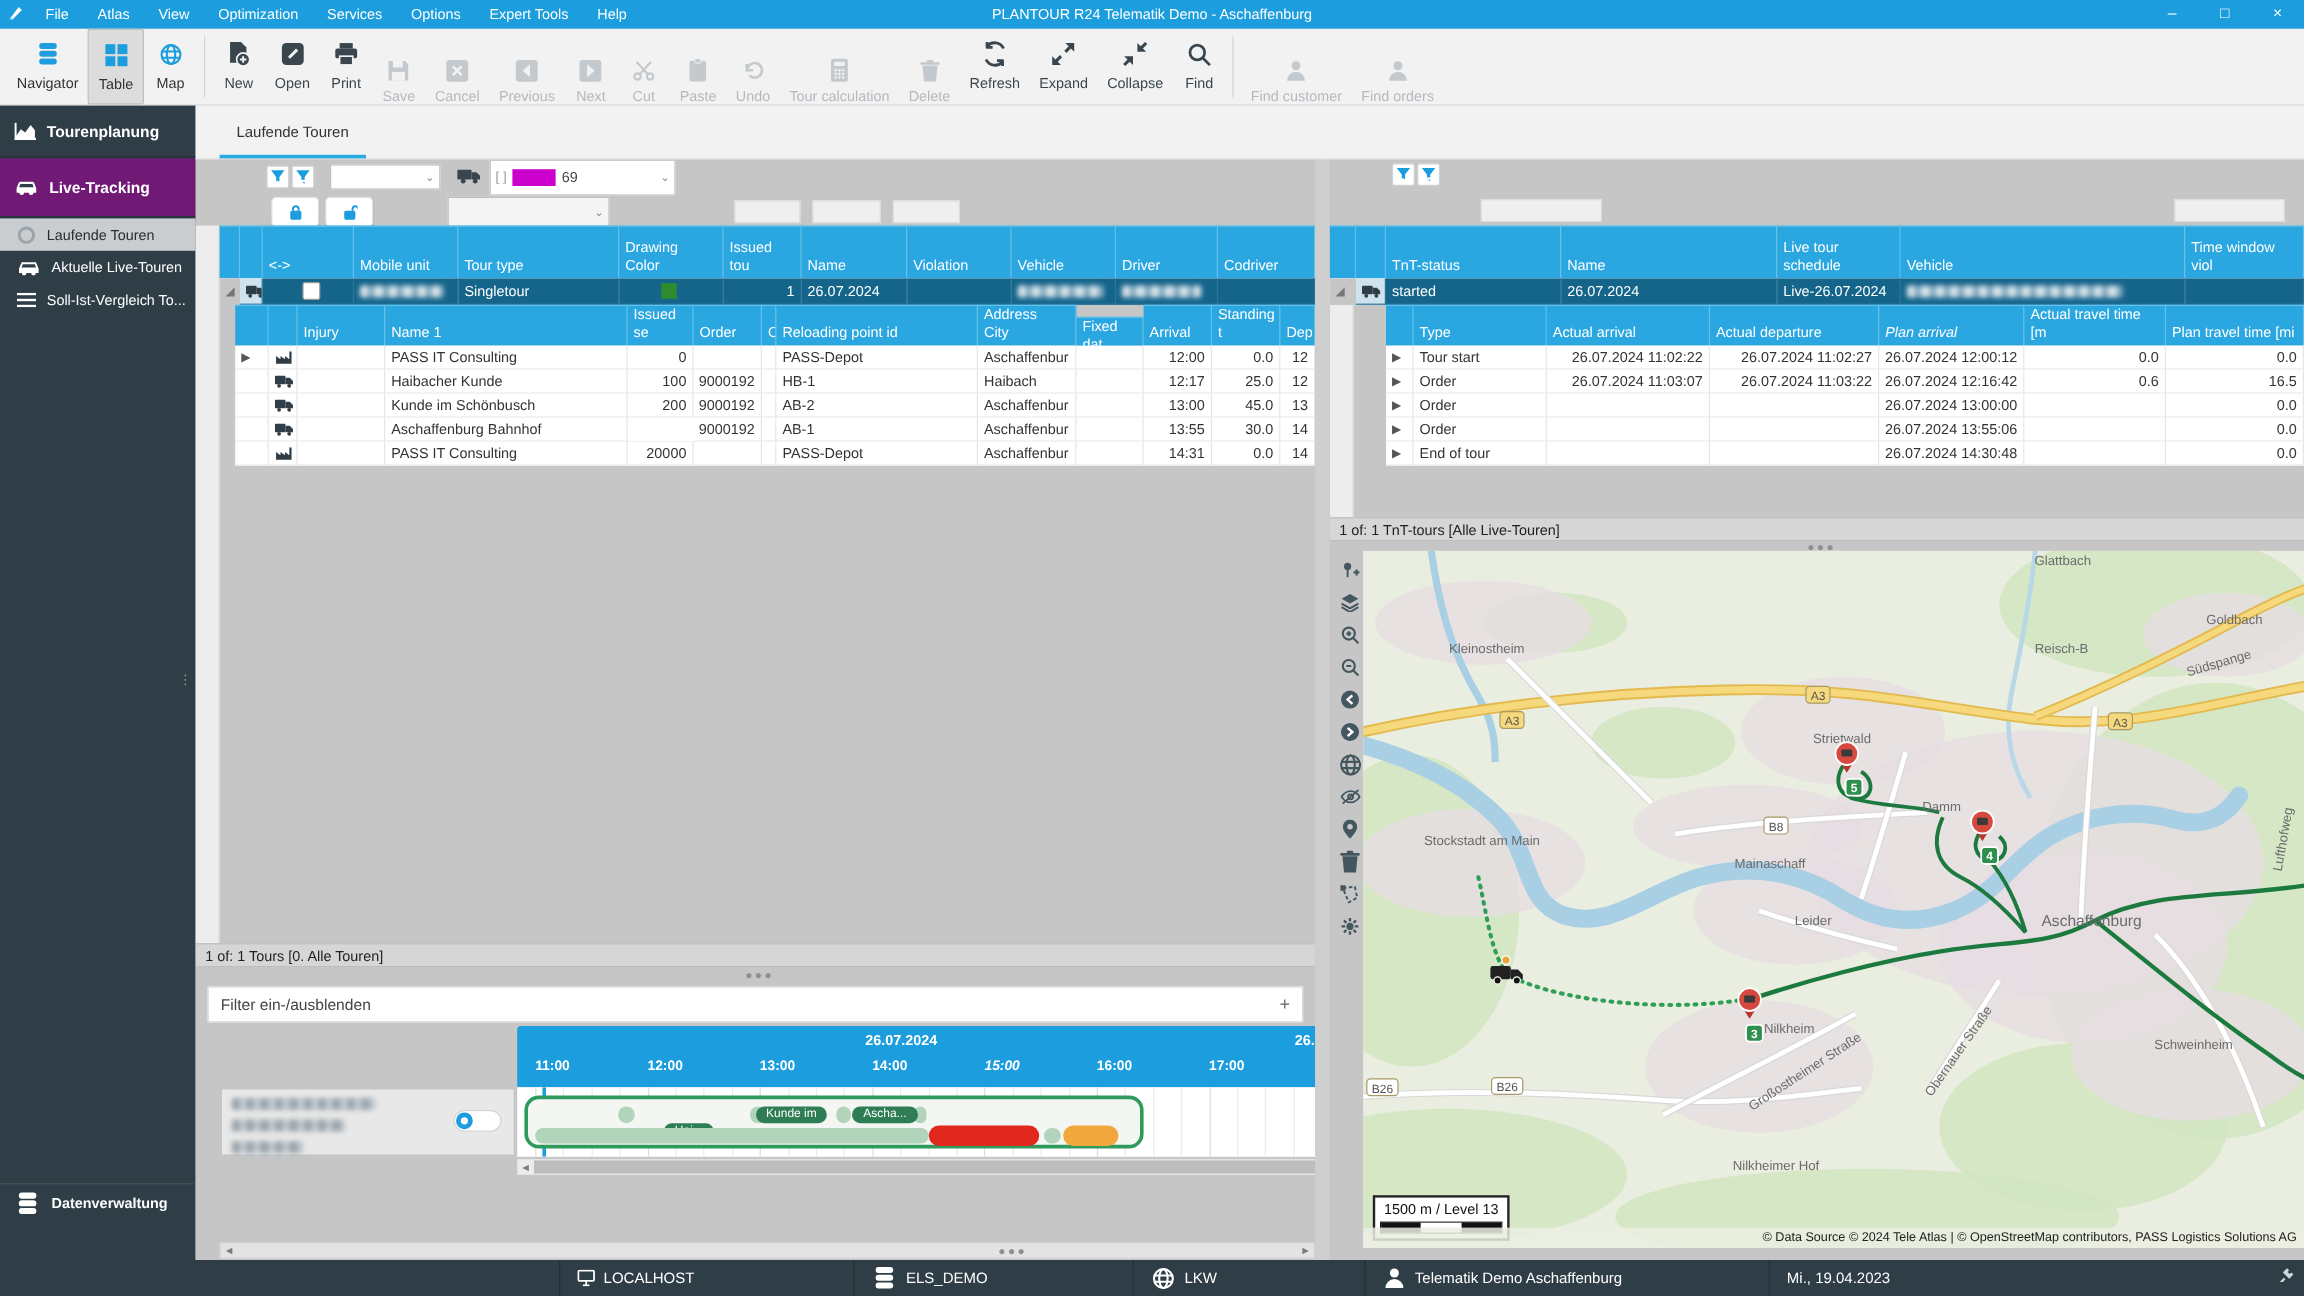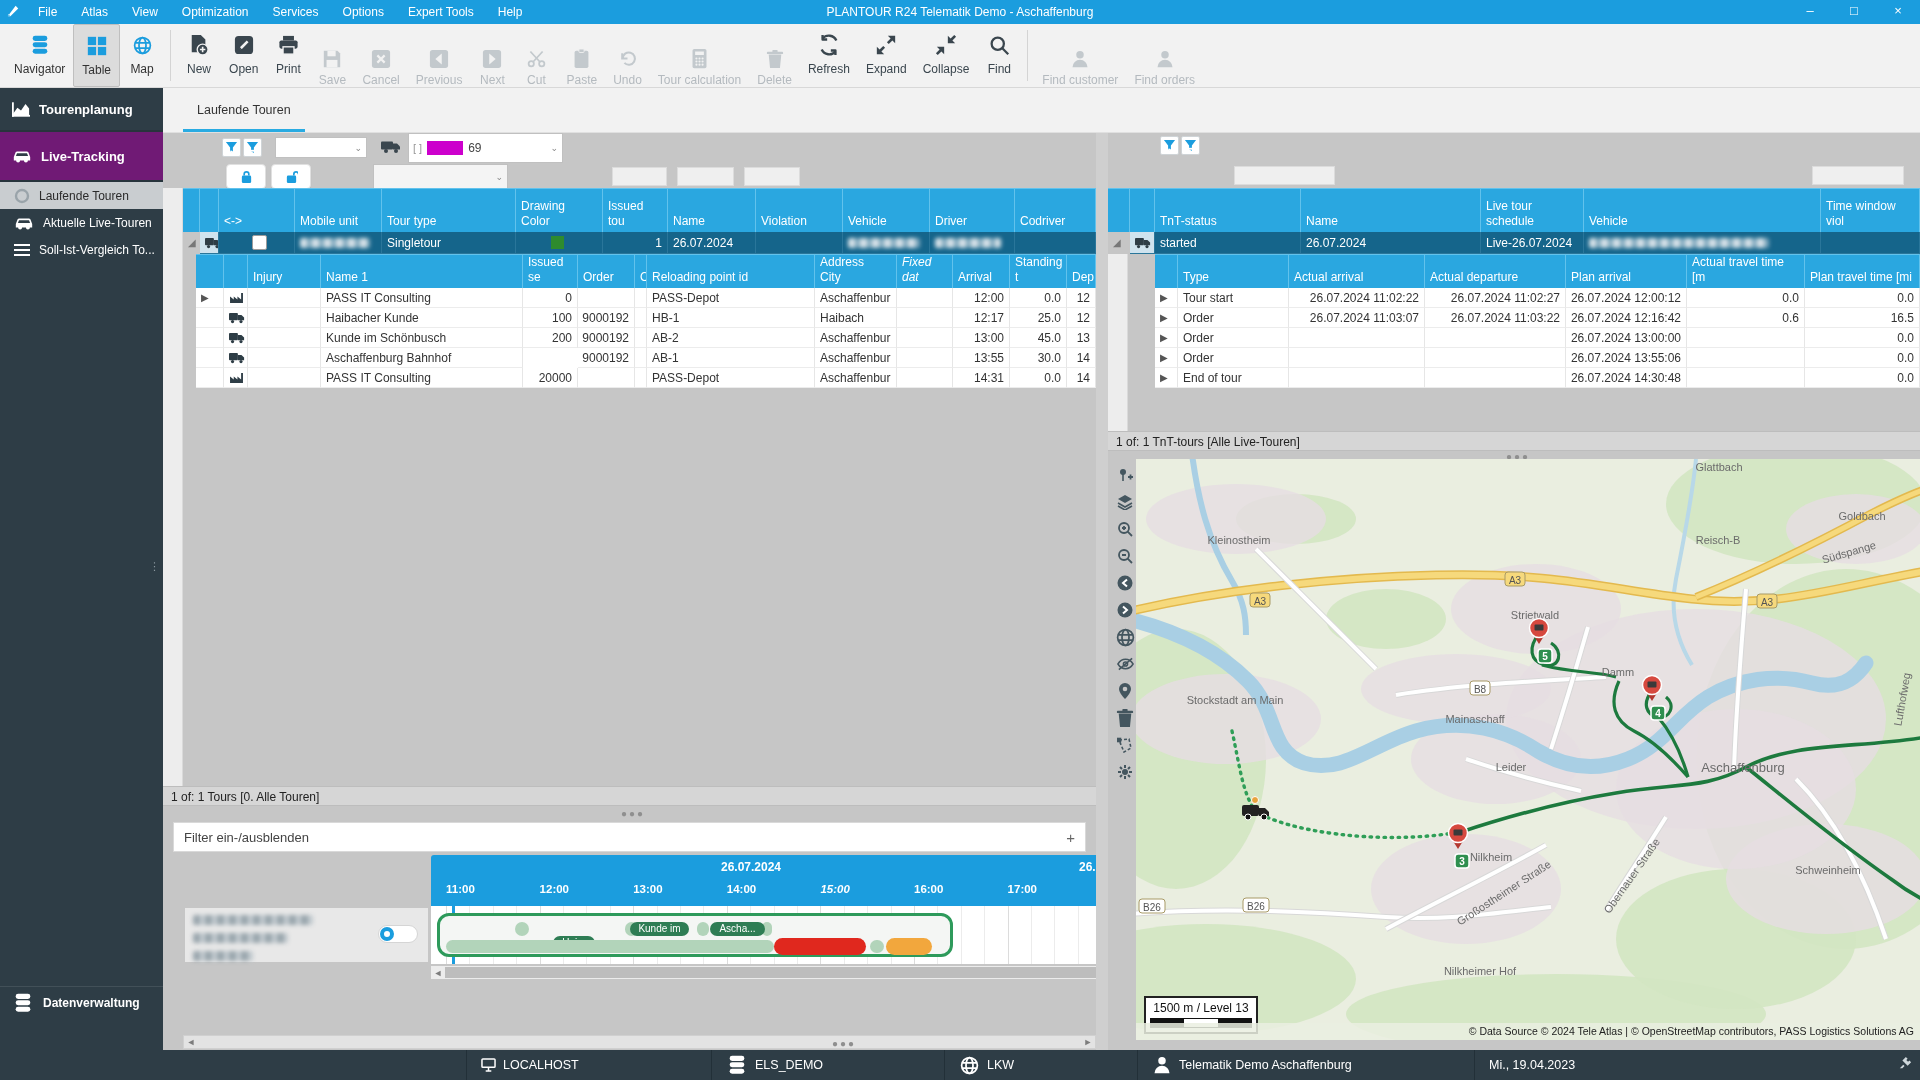--- a/index.html
+++ b/index.html
@@ -582,21 +582,21 @@
         <div class="grid-hdr-cell abs" style="left: 33px; top: 121px; width: 28px; height: 34px;"></div>
         <div class="grid-hdr-cell abs" style="left: 61px; top: 121px; width: 24px; height: 34px;"></div>
         <div class="grid-hdr-cell abs" style="left: 85px; top: 121px; width: 73px; height: 34px;">Injury</div>
         <div class="grid-hdr-cell abs" style="left: 158px; top: 121px; width: 202px; height: 34px;">Name 1</div>
         <div class="grid-hdr-cell abs" style="left: 360px; top: 121px; width: 55px; height: 34px;">Issued se</div>
         <div class="grid-hdr-cell abs" style="left: 415px; top: 121px; width: 57px; height: 34px;">Order</div>
         <div class="grid-hdr-cell abs" style="left: 472px; top: 121px; width: 12px; height: 34px;">O</div>
         <div class="grid-hdr-cell abs" style="left: 484px; top: 121px; width: 168px; height: 34px;">Reloading point id</div>
         <div class="grid-hdr-cell abs" style="left: 652px; top: 121px; width: 82px; height: 34px;">Address
 City</div>
-        <div class="grid-hdr-cell abs" style="left: 734px; top: 121px; width: 56px; height: 34px; font-style: italic;">Fixed dat</div>
+        <div class="grid-hdr-cell abs" style="left: 734px; top: 131px; width: 56px; height: 34px;">Fixed dat</div>
         <div class="grid-hdr-cell abs" style="left: 790px; top: 121px; width: 57px; height: 34px;">Arrival</div>
         <div class="grid-hdr-cell abs" style="left: 847px; top: 121px; width: 57px; height: 34px;">Standing t</div>
         <div class="grid-hdr-cell abs" style="left: 904px; top: 121px; width: 29px; height: 34px;">Dep</div>
         <div class="grid-row" style="left: 33px; top: 155px; height: 20px;">
           <div class="grid-cell" style="width: 28px; height: 20px;">
             <span class="expand-glyph" style="color:#555;">▶</span>
           </div>
           <div class="grid-cell" style="width: 24px; height: 20px;">
             <span style="display: inline-flex; align-items: center;">
               <svg width="15" height="12" viewBox="0 0 16 13" fill="#2e3d46">
@@ -836,21 +836,21 @@
           <div class="grid-cell" style="width: 103px; height: 22px;">Live-26.07.2024</div>
           <div class="grid-cell" style="width: 237px; height: 22px;">
             <span class="redact" style="width:180px;"></span>
           </div>
           <div class="grid-cell" style="width: 99px; height: 22px;"></div>
         </div>
         <div class="grid-hdr-cell abs" style="left: 47px; top: 121px; width: 23px; height: 34px;"></div>
         <div class="grid-hdr-cell abs" style="left: 70px; top: 121px; width: 111px; height: 34px;">Type</div>
         <div class="grid-hdr-cell abs" style="left: 181px; top: 121px; width: 136px; height: 34px;">Actual arrival</div>
         <div class="grid-hdr-cell abs" style="left: 317px; top: 121px; width: 141px; height: 34px;">Actual departure</div>
-        <div class="grid-hdr-cell abs" style="left: 458px; top: 121px; width: 121px; height: 34px;">Plan arrival</div>
+        <div class="grid-hdr-cell abs" style="left: 458px; top: 121px; width: 121px; height: 34px; font-style: italic;">Plan arrival</div>
         <div class="grid-hdr-cell abs" style="left: 579px; top: 121px; width: 118px; height: 34px;">Actual travel time [m</div>
         <div class="grid-hdr-cell abs" style="left: 697px; top: 121px; width: 115px; height: 34px;">Plan travel time [mi</div>
         <div class="grid-row" style="left: 47px; top: 155px; height: 20px;">
           <div class="grid-cell" style="width: 23px; height: 20px;">
             <span class="expand-glyph" style="color:#555;">▶</span>
           </div>
           <div class="grid-cell" style="width: 111px; height: 20px;">Tour start</div>
           <div class="grid-cell num" style="width: 136px; height: 20px;">26.07.2024 11:02:22</div>
           <div class="grid-cell num" style="width: 141px; height: 20px;">26.07.2024 11:02:27</div>
           <div class="grid-cell num" style="width: 121px; height: 20px;">26.07.2024 12:00:12</div>

